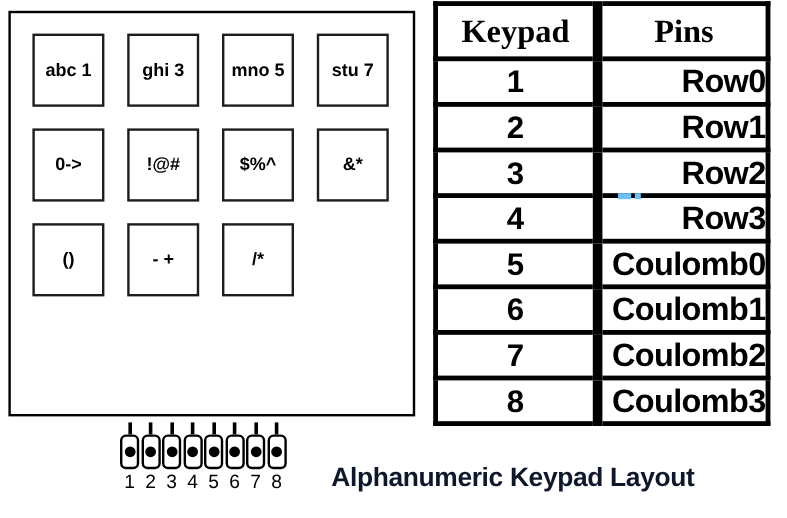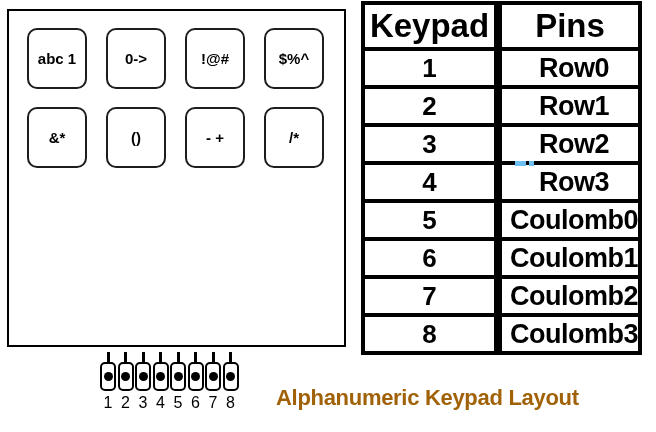--- a/index.html
+++ b/index.html
@@ -12,21 +12,21 @@
   .keypad-box {
     position:absolute; left:7px; top:9px; width:339px; height:338px;
     border:2px solid #000; box-sizing:border-box; background:#fff;
   }
   .keys-grid {
     position:absolute; left:18px; top:17px;
     display:grid; grid-template-columns:repeat(4,60px); grid-auto-rows:61px;
     column-gap:19px; row-gap:18px;
   }
   .key {
-    border:2px solid #1d1d1d; border-radius:10px; box-sizing:border-box;
+    border:2px solid #1d1d1d; border-radius:0; box-sizing:border-box;
     background:#fff; display:flex; align-items:center; justify-content:center;
     font-size:15px; font-weight:bold; white-space:pre;
   }
 
   
   .connector { position:absolute; left:100px; top:352px; display:flex; }
   .pin { width:16px; margin-right:1.5px; display:flex; flex-direction:column; align-items:center; }
   .pin:last-child { margin-right:0; }
   .pin-stem { width:3px; height:10px; background:#000; }
   .pin-body {
@@ -35,27 +35,27 @@
   }
   .pin-dot { width:9px; height:9px; border-radius:50%; background:#000; }
   .pin-num { margin-top:4px; font-size:16px; line-height:16px; font-weight:normal; }
 
   
   .pins-table {
     position:absolute; left:361px; top:1px; border-collapse:collapse; background:#fff;
   }
   .pins-table th, .pins-table td { border:4px solid #000; padding:0; background:#fff; }
   .pins-table th:first-child, .pins-table td:first-child { border-right-width:8px; }
-  .pins-table th { height:42px; font-size:33px; font-weight:bold; text-align:center; }
+  .pins-table th { height:42px; font-size:27px; font-weight:bold; text-align:center;font-family:Liberation Serif, serif; }
   .pins-table th.col-keypad { width:129px; }
   .pins-table th.col-pins  { width:133px;text-align:center; }
   .pins-table td { height:34px; }
   .pins-table td.kp { font-size:26px; font-weight:bold; text-align:center; }
   .pins-table td.pin-name {
-    font-size:27px; font-weight:bold; text-align:center;
+    font-size:27px; font-weight:bold; text-align:right;
     padding-left:8px; letter-spacing:-0.5px; line-height:1;
   }
 
   
   .layout-title {
     position:absolute; left:276px; top:386px;
     font-size:22px; line-height:24px; font-weight:bold; letter-spacing:-0.3px;
     white-space:nowrap;
   }
 
@@ -65,20 +65,23 @@
   .artifact.a2 { left:529px; top:161px; width:5px;  height:5px; }
 </style>
 </head>
 <body>
 
 <div class="screen">
 
   <div class="keypad-box">
     <div class="keys-grid">
       <div class="key">abc 1</div>
+      <div class="key">ghi 3</div>
+      <div class="key">mno 5</div>
+      <div class="key">stu 7</div>
       <div class="key">0-&gt;</div>
       <div class="key">!@#</div>
       <div class="key">$%^</div>
       <div class="key">&amp;*</div>
       <div class="key">()</div>
       <div class="key">- +</div>
       <div class="key">/*</div>
     </div>
   </div>
 
@@ -180,15 +183,15 @@
       <tr>
         <td class="kp">8</td>
         <td class="pin-name">Coulomb3</td>
       </tr>
     </tbody>
   </table>
 
   <div class="artifact a1"></div>
   <div class="artifact a2"></div>
 
-  <div class="layout-title" style="color: #a16207;">Alphanumeric Keypad Layout</div>
+  <div class="layout-title" style="color: #0f172a;">Alphanumeric Keypad Layout</div>
 
 </div>
 
 </body></html>

